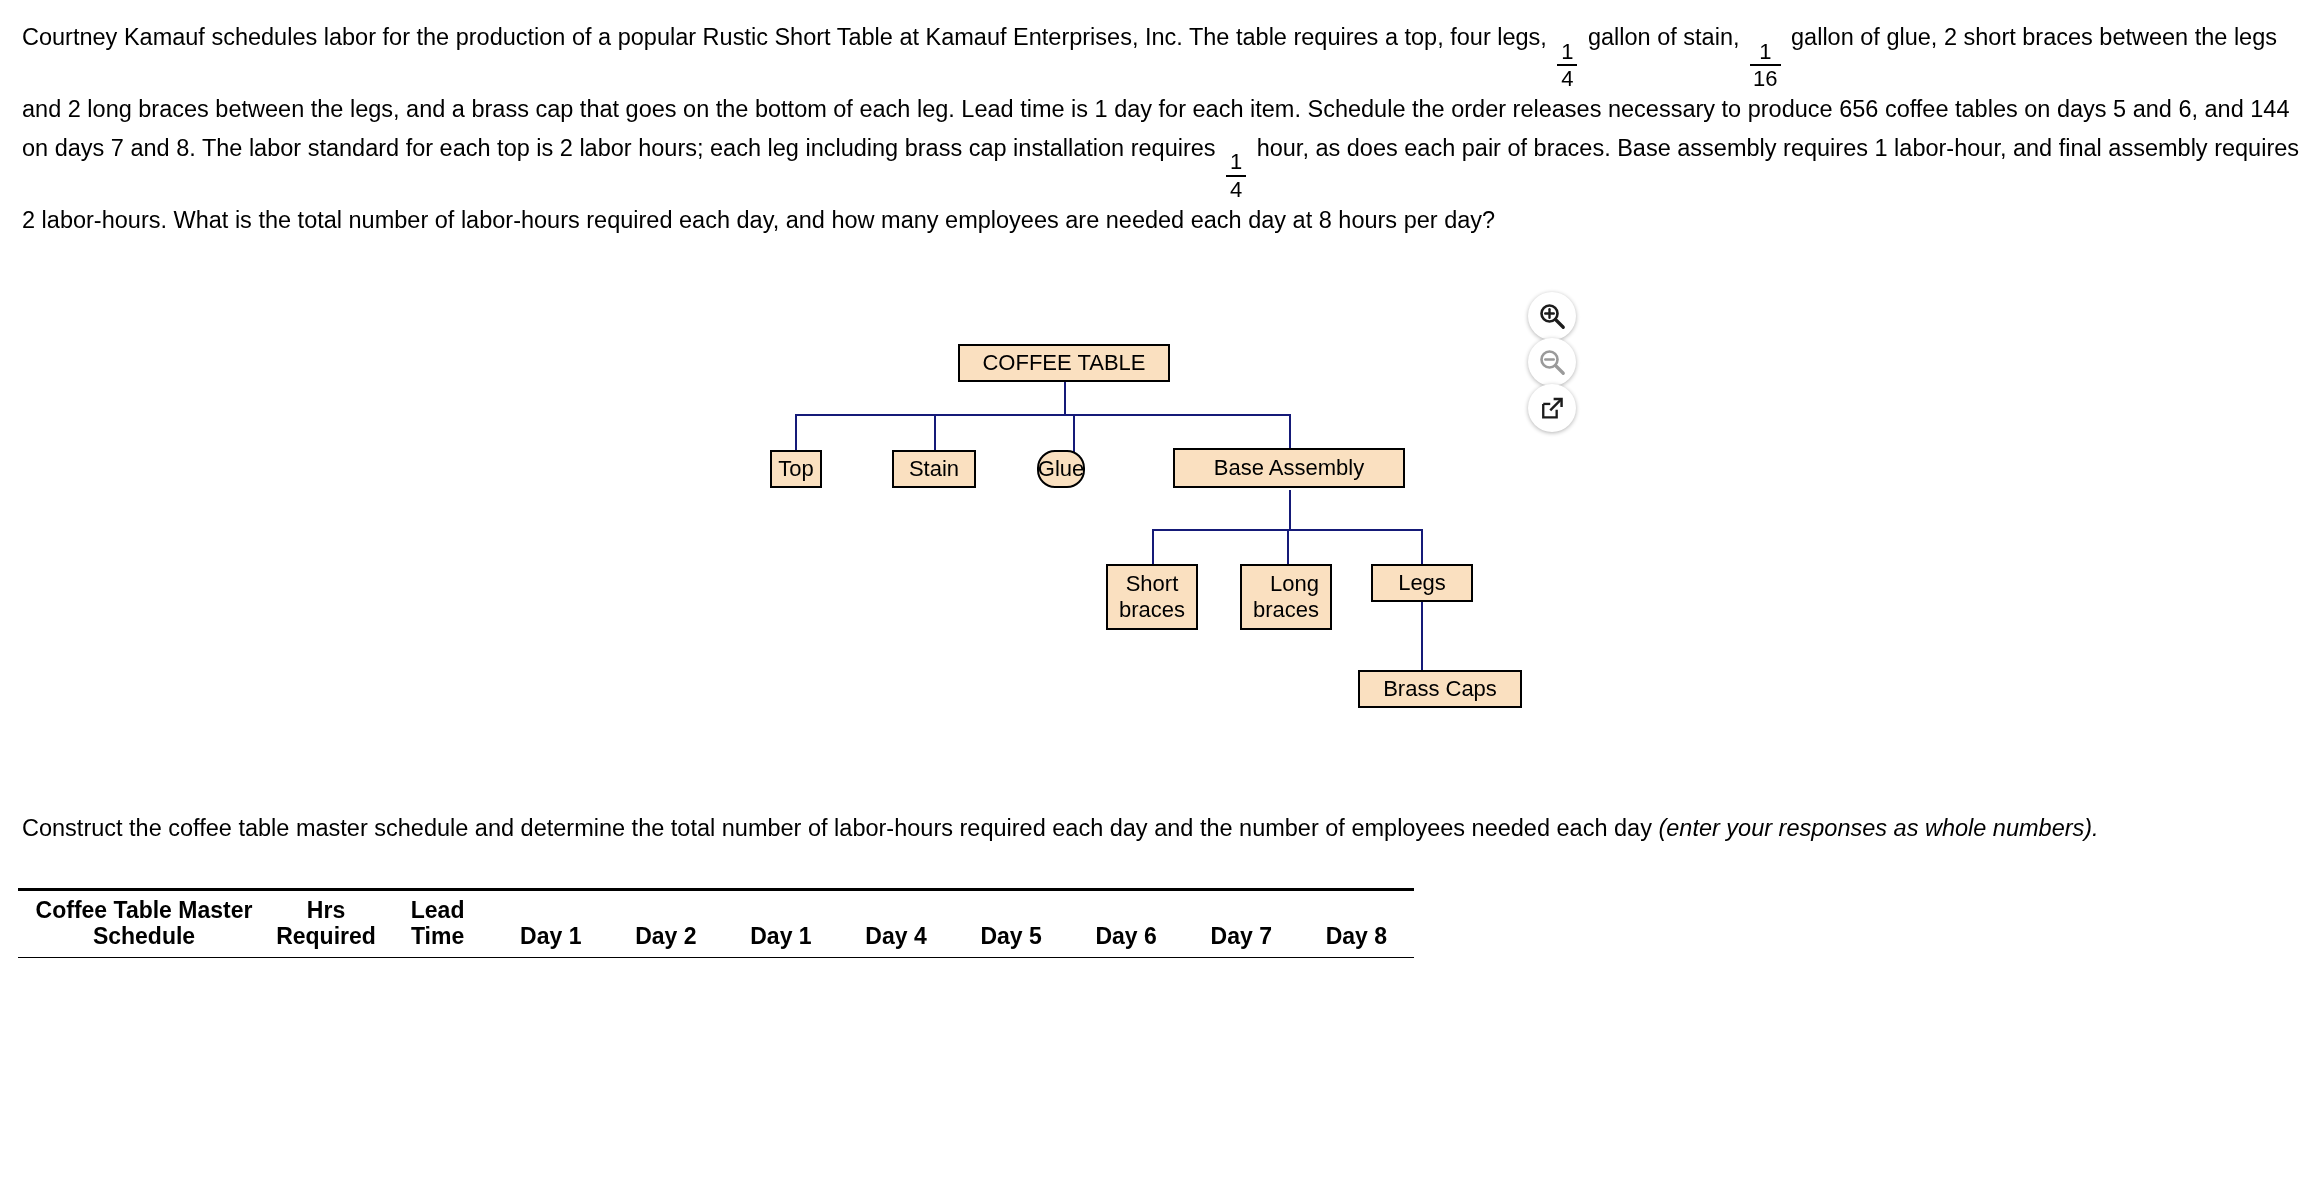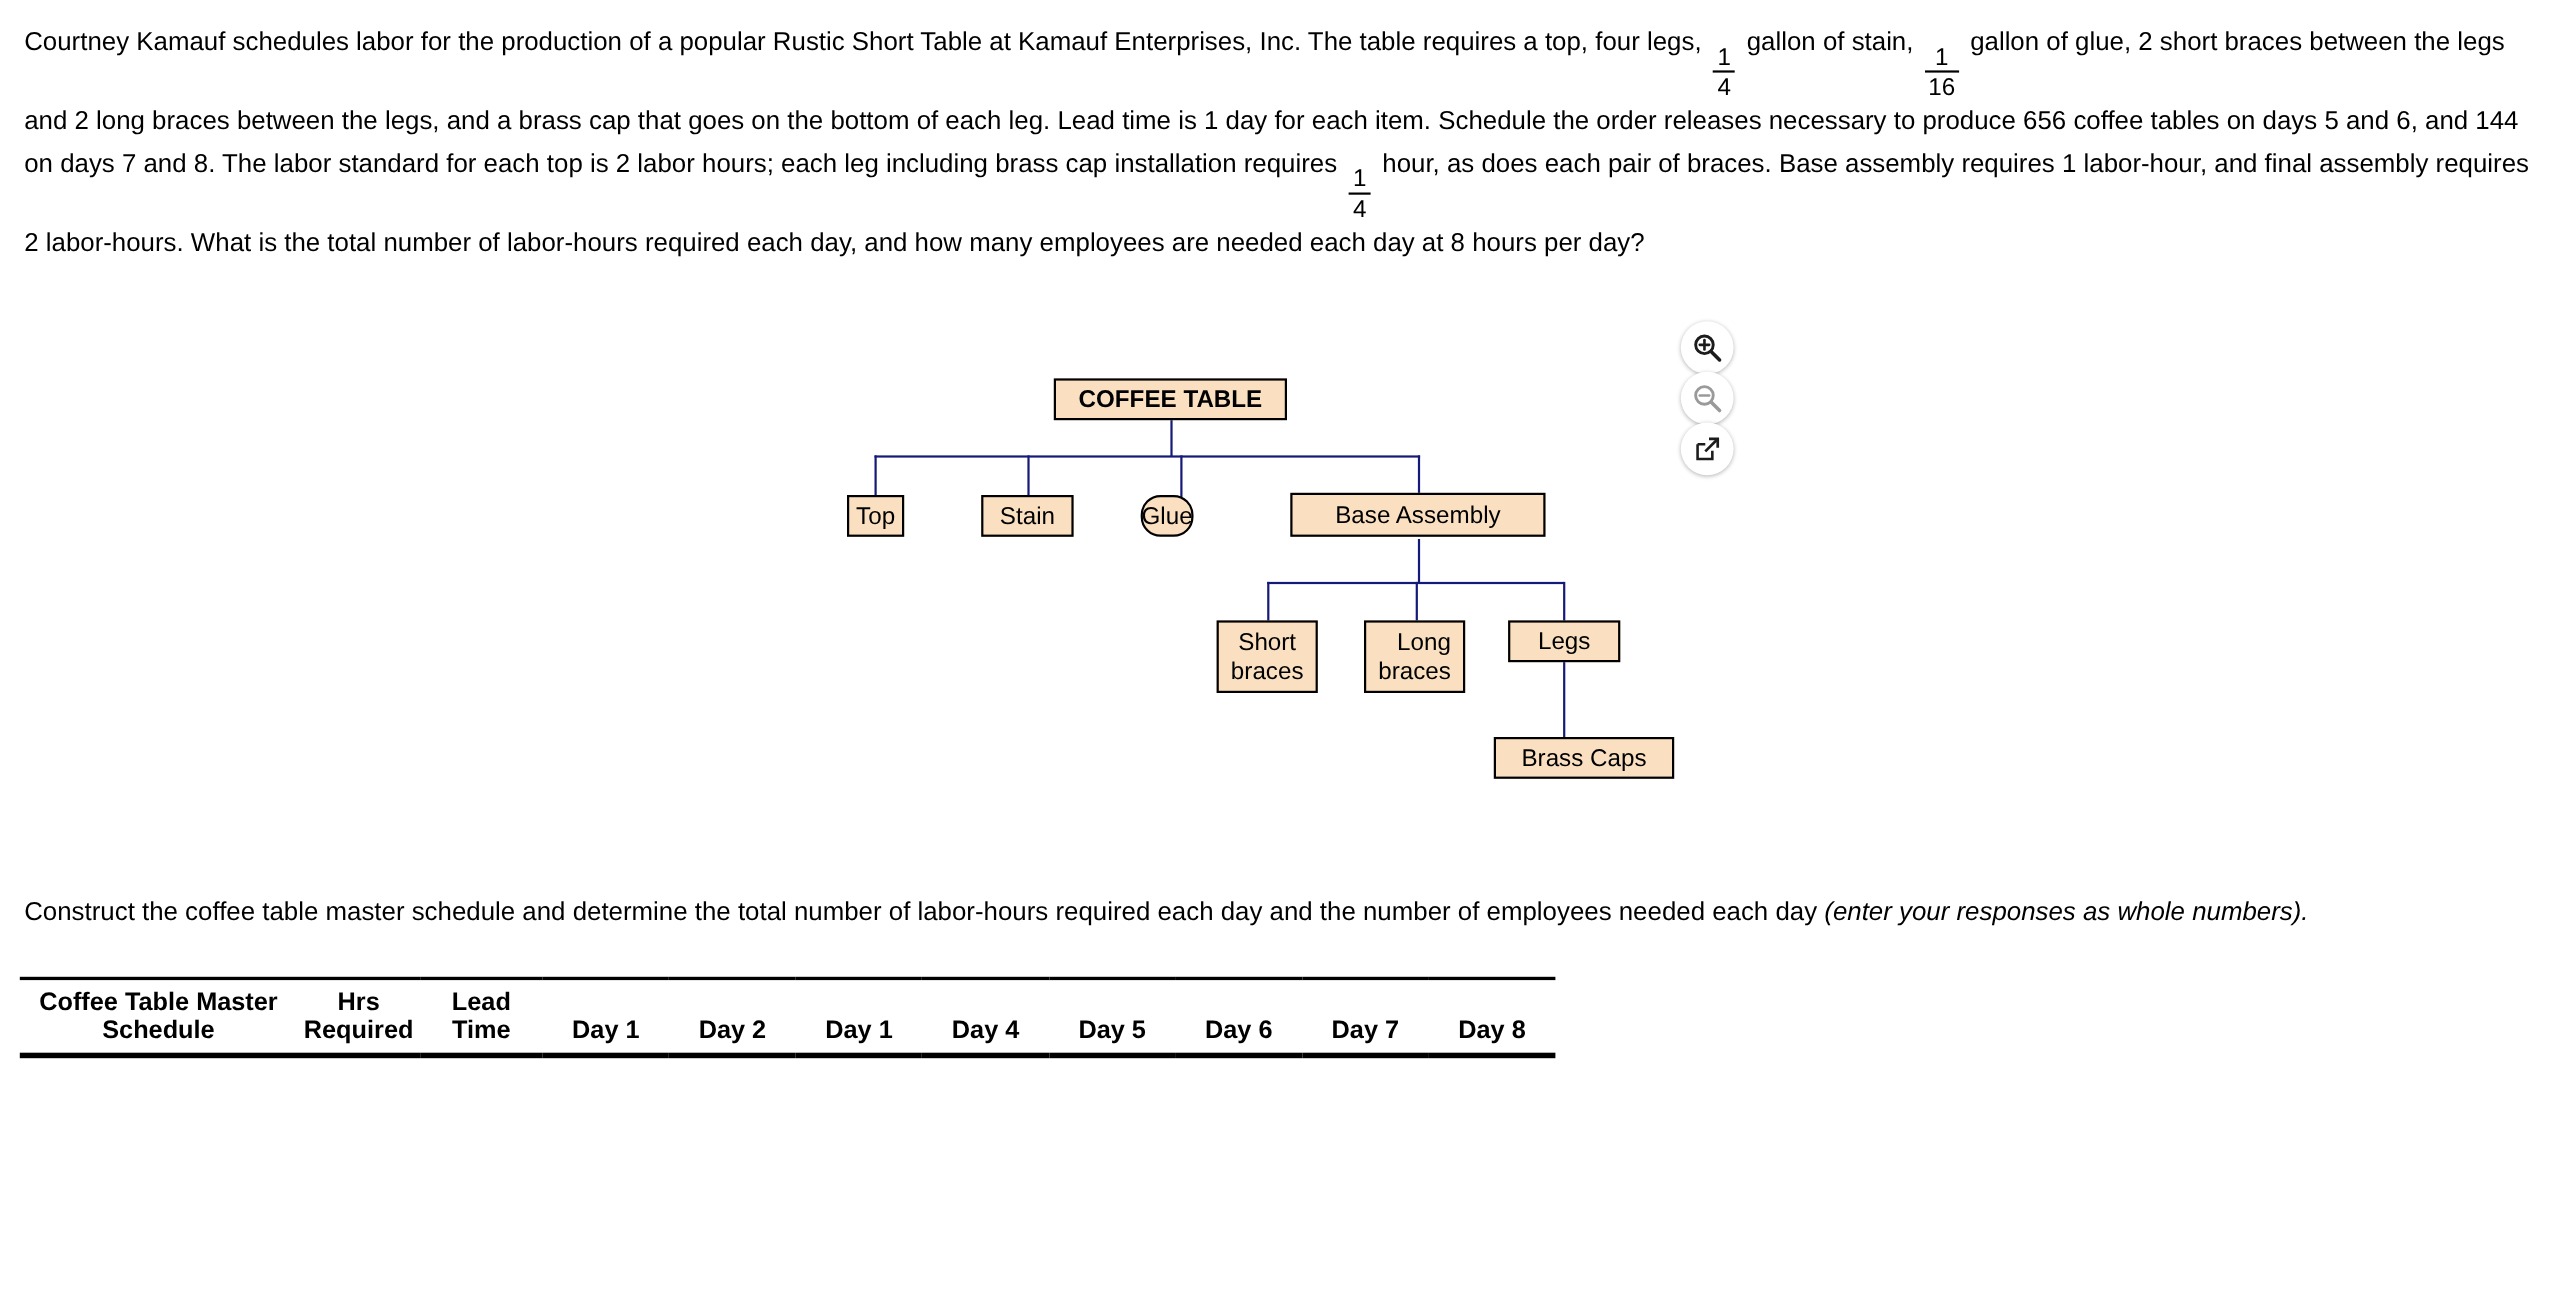--- a/index.html
+++ b/index.html
@@ -118,21 +118,21 @@
   }
   #sched thead th {
     font-weight: bold;
     padding: 6px 2px 8px 2px;
     vertical-align: bottom;
     text-align: center;
     line-height: 26px;
   }
   #sched thead tr {
     border-top: 3px solid #000;
-    border-bottom: 5px solid #000000;
+    border-bottom: 1px solid #000000;
   }
   #sched th.rowhead-col { width: 250px; }
   #sched th.num-col { width: 108px; }
   #sched th.day-col  { width: 112px; }
   #sched tbody td {
     padding: 7px 2px;
     text-align: center;
     font-weight: normal;
     height: 32px;
   }
@@ -187,21 +187,21 @@
   <div class="wire v" style="left:1289px; top:84px; height:38px;"></div>
 
   <div class="wire v" style="left:1289px; top:160px; height:40px;"></div>
   <div class="wire h" style="left:1152px; top:199px; width:270px;"></div>
   <div class="wire v" style="left:1152px; top:199px; height:37px;"></div>
   <div class="wire v" style="left:1287px; top:199px; height:37px;"></div>
   <div class="wire v" style="left:1421px; top:199px; height:37px;"></div>
 
   <div class="wire v" style="left:1421px; top:267px; height:74px;"></div>
 
-  <div class="node" style="left:958px; top:14px;  width:212px; height:38px;font-weight:bold;">COFFEE TABLE</div>
+  <div class="node" style="left:958px; top:14px;  width:212px; height:38px;">COFFEE TABLE</div>
 
   <div class="node" style="left:770px; top:120px; width:52px;  height:38px;">Top</div>
 
   <div class="node" style="left:892px; top:120px; width:84px;  height:38px;">Stain</div>
 
   <div class="node" style="left:1037px; top:120px; width:48px; height:38px;border-radius:18px;">Glue</div>
 
   <div class="node" style="left:1173px; top:118px; width:232px; height:40px;">Base Assembly</div>
 
   <div class="node" style="left:1106px; top:234px; width:92px; height:66px;">Short

